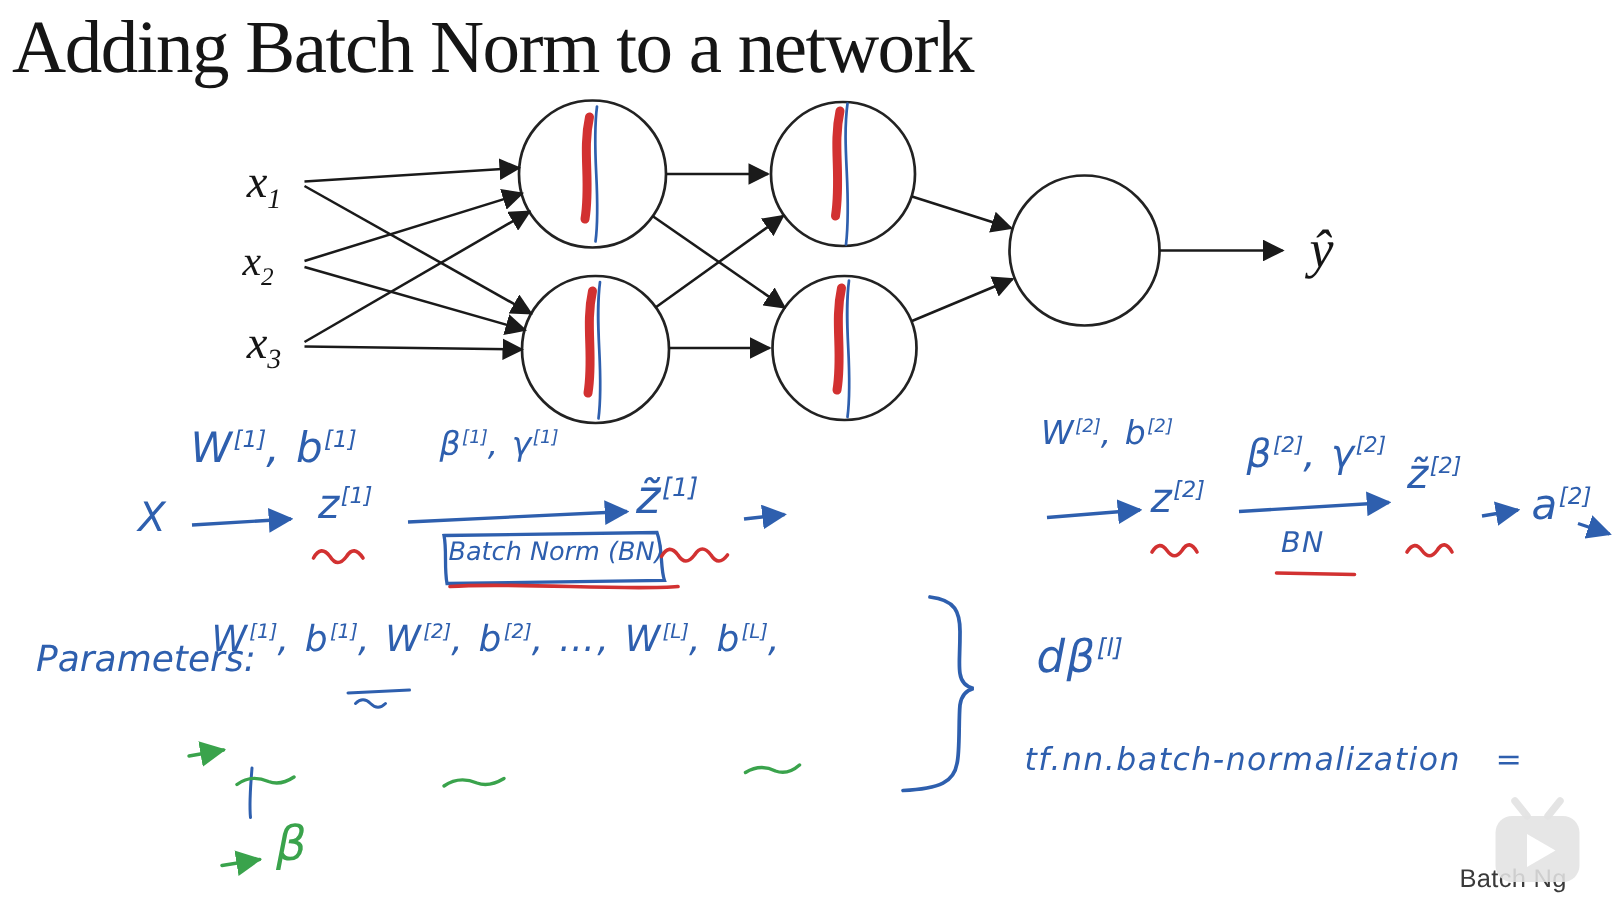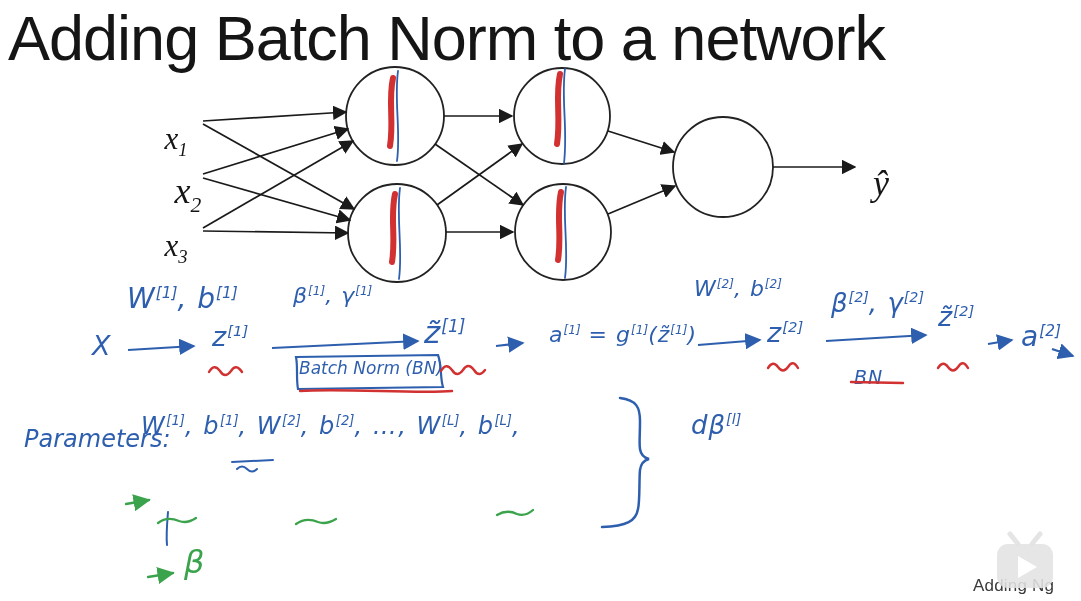--- a/index.html
+++ b/index.html
@@ -3,30 +3,30 @@
 <meta charset="utf-8">
 <style>
   :root{
     --blue:#2e5fae; --red:#d23131; --green:#3aa34c;
     --ink:#151515; --gray:#3a3a3a; --wm:#e2e2e2;
   }
   html,body{margin:0;padding:0;background:#fff;}
   #slide{position:relative;width:1081px;height:601px;background:#fff;overflow:hidden;
          font-family:"Liberation Sans",sans-serif;}
   .abs{position:absolute;}
-  .title{font-family:Liberation Sans, sans-serif;font-size:63px;color:var(--ink);
+  .title{font-family:Liberation Serif, serif;font-size:50px;color:var(--ink);
          letter-spacing:-1px;white-space:pre;}
   .mathserif{font-family:"Liberation Serif",serif;font-style:italic;color:var(--ink);}
   .hw{font-family:"DejaVu Sans",sans-serif;font-style:italic;color:var(--blue);
       white-space:pre;letter-spacing:1px;line-height:1;}
   .hw .sup{font-size:55%;vertical-align:super;letter-spacing:0;}
   .hw .sub{font-size:55%;vertical-align:sub;letter-spacing:0;}
   .mathserif .sub{font-size:60%;vertical-align:sub;}
   .green{color:var(--green);}
-  .center{transform:translate(-50%,-50%);margin-top:17px;}
+  .center{transform:translate(-50%,-50%);}
   .nodelbl{font-size:16px;letter-spacing:0;}
   svg{position:absolute;left:0;top:0;}
   .footer{font-size:17px;color:var(--gray);letter-spacing:.2px;}
 </style>
 </head>
 <body>
 
 <div id="slide">
 
   <svg width="1081" height="601" viewBox="0 0 1081 601" style="z-index:1">
@@ -115,54 +115,54 @@
       <path d="M497,515 q10,-6 20,-1 q8,3 16,-4"></path>
       <path d="M148,577 L173,573" marker-end="url(#mG)"></path>
     </g>
 
     <path d="M620,398 C637,400 640,408 640,421 C640,437 639,443 640,449 C641,456 645,458 649,459 C645,460 641,463 640,470 C639,480 640,501 638,509 C636,521 627,526 602,527" fill="none" stroke="#2e5fae" stroke-width="2.5" stroke-linecap="round"></path>
   </svg>
 
   <h1 class="abs title" style="left:8px;top:2px;margin:0;font-weight:normal">Adding Batch Norm to a network</h1>
 
   <div class="abs center mathserif" style="left:176px;top:124px;font-size:31px">x<span class="sub">1</span></div>
-  <div class="abs center mathserif" style="left:188px;top:177px;font-size:36px">x<span class="sub">2</span></div>
+  <div class="abs center mathserif" style="left:172px;top:177px;font-size:28px">x<span class="sub">2</span></div>
   <div class="abs center mathserif" style="left:176px;top:231px;font-size:31px">x<span class="sub">3</span></div>
   <div class="abs center mathserif" style="left:881px;top:166px;font-size:36px">ŷ</div>
 
   <div class="abs center hw nodelbl" style="left:375px;top:115px">z<span class="sub">1</span><span class="sup">[1]</span></div>
   <div class="abs center hw nodelbl" style="left:416px;top:117px">a<span class="sub">1</span><span class="sup">[1]</span></div>
   <div class="abs center hw nodelbl" style="left:377px;top:232px">z<span class="sub">2</span><span class="sup">[1]</span></div>
   <div class="abs center hw nodelbl" style="left:418px;top:234px">a<span class="sub">2</span><span class="sup">[1]</span></div>
   <div class="abs center hw nodelbl" style="left:542px;top:115px">z<span class="sub">1</span><span class="sup">[2]</span></div>
   <div class="abs center hw nodelbl" style="left:583px;top:117px">a<span class="sub">1</span><span class="sup">[2]</span></div>
   <div class="abs center hw nodelbl" style="left:543px;top:231px">z<span class="sub">2</span><span class="sup">[2]</span></div>
   <div class="abs center hw nodelbl" style="left:584px;top:233px">a<span class="sub">2</span><span class="sup">[2]</span></div>
 
   <div class="abs hw" style="left:127px;top:285px;font-size:28px">W<span class="sup">[1]</span>, b<span class="sup">[1]</span></div>
   <div class="abs hw" style="left:92px;top:332px;font-size:27px">X</div>
   <div class="abs hw" style="left:212px;top:323px;font-size:27px">z<span class="sup">[1]</span></div>
   <div class="abs hw" style="left:293px;top:285px;font-size:22px">β<span class="sup">[1]</span>, γ<span class="sup">[1]</span></div>
   <div class="abs hw" style="left:299px;top:360px;width:136px;font-size:17px;text-align:center;letter-spacing:0">Batch Norm (BN)</div>
   <div class="abs hw" style="left:424px;top:317px;font-size:31px">z̃<span class="sup">[1]</span></div>
-  <div class="abs hw" style="left:549px;top:324px;font-size:22px">a<span class="sup">[1]</span> = g<span class="sup">[1]</span>(z̃<span class="sup">[1]</span>)</div>
   <div class="abs hw" style="left:694px;top:278px;font-size:22px">W<span class="sup">[2]</span>, b<span class="sup">[2]</span></div>
   <div class="abs hw" style="left:767px;top:319px;font-size:27px">z<span class="sup">[2]</span></div>
   <div class="abs hw" style="left:831px;top:290px;font-size:26px">β<span class="sup">[2]</span>, γ<span class="sup">[2]</span></div>
-  <div class="abs hw" style="left:854px;top:368px;font-size:19px">BN</div>
+  <div class="abs hw" style="left:854px;top:353px;font-size:19px">BN</div>
   <div class="abs hw" style="left:938px;top:303px;font-size:27px">z̃<span class="sup">[2]</span></div>
   <div class="abs hw" style="left:1021px;top:323px;font-size:28px">a<span class="sup">[2]</span></div>
 
   <div class="abs hw" style="left:24px;top:427px;font-size:24px;letter-spacing:0">Parameters:</div>
   <div class="abs hw" style="left:141px;top:414px;font-size:24px;letter-spacing:1.5px">W<span class="sup">[1]</span>, b<span class="sup">[1]</span>, W<span class="sup">[2]</span>, b<span class="sup">[2]</span>, …, W<span class="sup">[L]</span>, b<span class="sup">[L]</span>,</div>
   <div class="abs hw green" style="left:184px;top:546px;font-size:32px">β</div>
 
-  <div class="abs hw" style="left:691px;top:412px;font-size:26px">dβ<span class="sup">[l]</span></div>
+  <div class="abs hw" style="left:691px;top:424px;font-size:30px">dβ<span class="sup">[l]</span></div>
+  <div class="abs hw" style="left:683px;top:496px;font-size:21px">tf.nn.batch-normalization   =</div>
 
-  <div class="abs footer" style="left:973px;top:576px;z-index:2">Adding Ng</div>
+  <div class="abs footer" style="left:973px;top:576px;z-index:2">Batch Ng</div>
   <svg width="70" height="66" viewBox="0 0 70 66" style="left:993px;top:530px;z-index:3">
     <g stroke="#e2e2e2" stroke-width="5" stroke-linecap="round" opacity="0.9">
       <path d="M25,14 L17,4" fill="none"></path>
       <path d="M39,14 L47,4" fill="none"></path>
     </g>
     <rect x="4" y="14" width="56" height="44" rx="11" fill="#e2e2e2" fill-opacity="0.88"></rect>
     <path d="M25,26 L25,48 L44,37 Z" fill="#ffffff"></path>
   </svg>
 
 </div>

